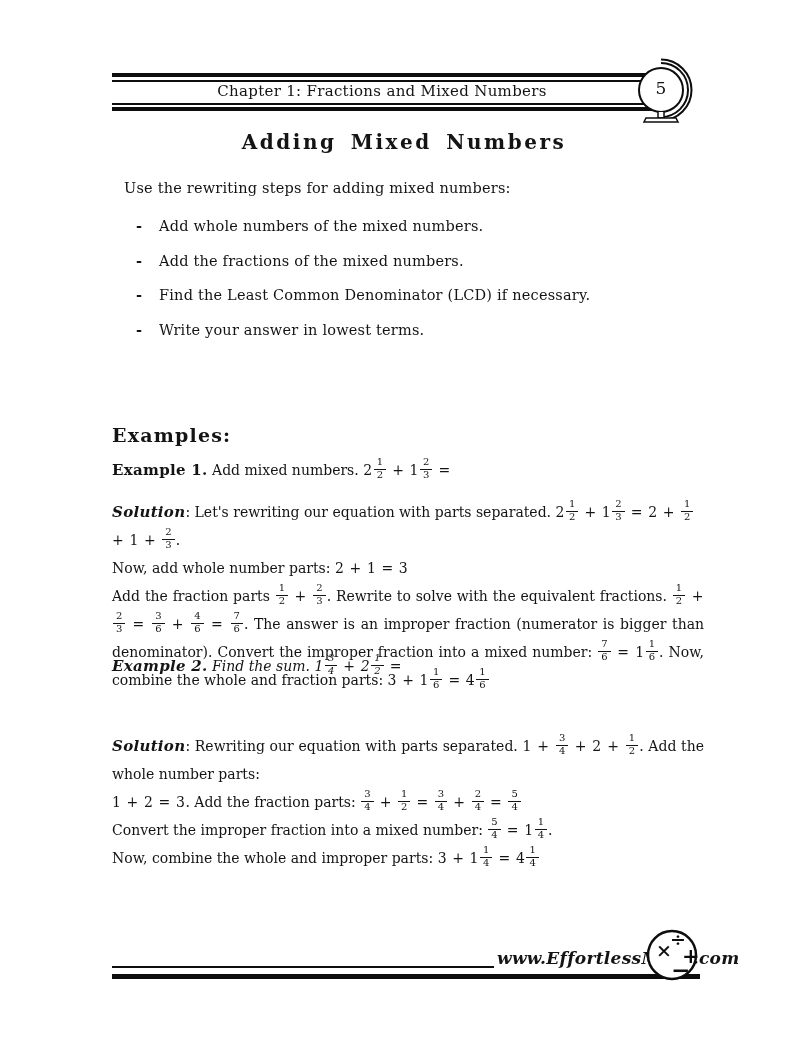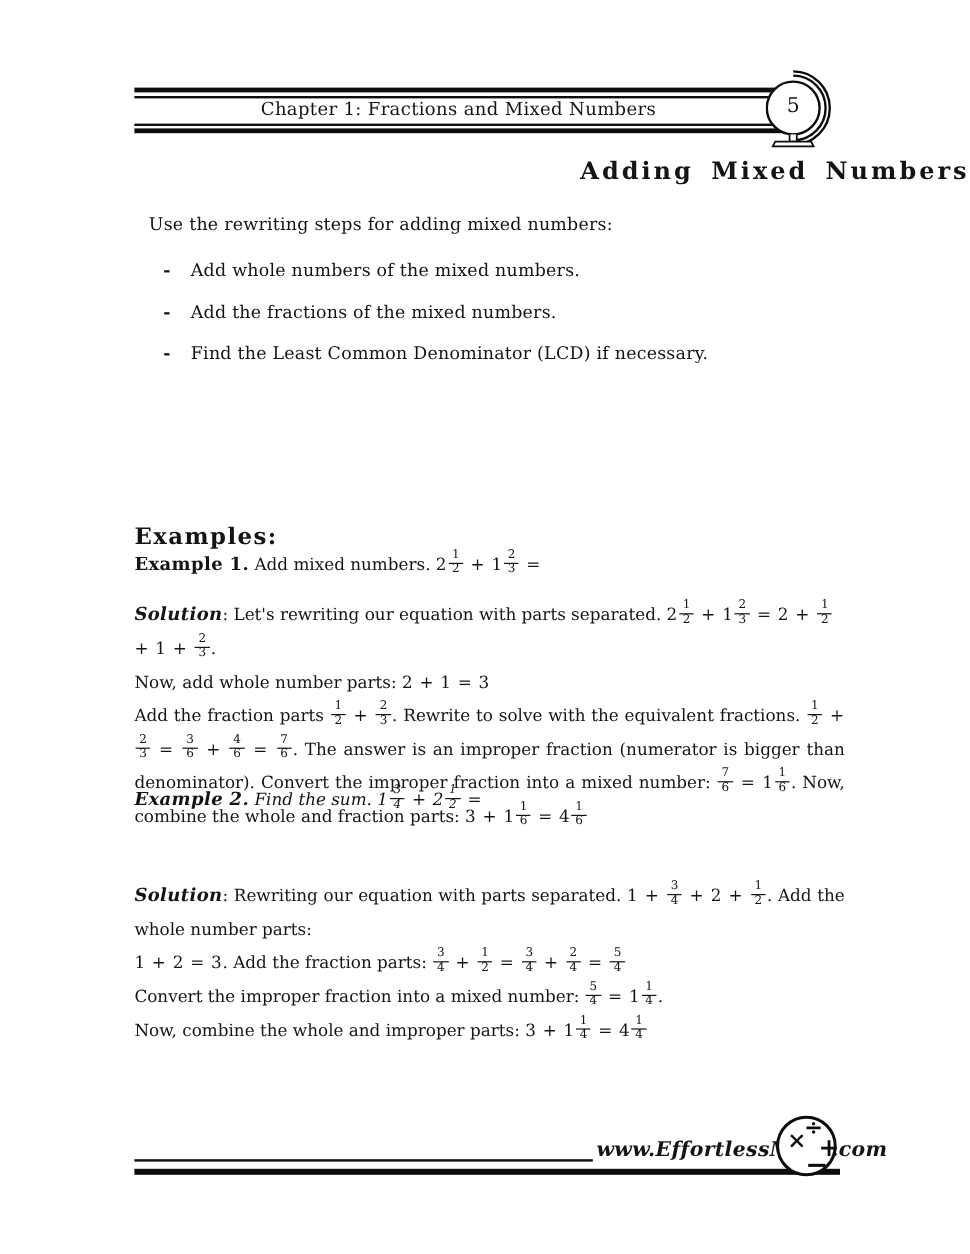--- a/index.html
+++ b/index.html
@@ -29,31 +29,31 @@
   }
   .page-badge { position: absolute; left: 638px; top: 58px; width: 62px; height: 70px; }
   .page-badge-num {
     position: absolute; left: 0; top: 20px; width: 46px; text-align: center;
     font-size: 17px; color: #141414;
   }
 
   
   .doc-title {
     position: absolute; top: 130px; left: 0; width: 100%;
-    text-align: right; font-size: 20px; font-weight: bold;
+    text-align: center; font-size: 20px; font-weight: bold;
     letter-spacing: 2.5px; word-spacing: 5px;
   }
   .intro { position: absolute; left: 124px; top: 180px; font-size: 14.5px; letter-spacing: 0.2px; }
   .steps { position: absolute; left: 136px; top: 215px; width: 560px; list-style: none; }
   .step { margin-bottom: 12.5px; font-size: 14.5px; line-height: 21px; letter-spacing: 0.2px; }
   .step .dash { display: inline-block; width: 23px; font-weight: bold; }
 
   
   .examples-heading {
-    position: absolute; left: 112px; top: 436px;
+    position: absolute; left: 112px; top: 424px;
     font-size: 19px; font-weight: bold; letter-spacing: 1.2px;
   }
   .math-block { position: absolute; left: 112px; width: 592px; font-size: 14px; line-height: 28px; }
   .ex1-title { top: 456px; }
   .ex1-sol   { top: 498px; }
   .ex2-title { top: 652px; font-style: italic; }
   .ex2-sol   { top: 732px; }
   .jpara { text-align: justify; }
   .mline { text-align: left; }
 
@@ -102,20 +102,21 @@
   </div>
 
   <div class="doc-title">Adding Mixed Numbers</div>
 
   <div class="intro">Use the rewriting steps for adding mixed numbers:</div>
 
   <ul class="steps">
     <li class="step"><span class="dash">-</span><span>Add whole numbers of the mixed numbers.</span></li>
     <li class="step"><span class="dash">-</span><span>Add the fractions of the mixed numbers.</span></li>
     <li class="step"><span class="dash">-</span><span>Find the Least Common Denominator (LCD) if necessary.</span></li>
+    <li class="step"><span class="dash">-</span><span>Write your answer in lowest terms.</span></li>
   </ul>
 
   <div class="examples-heading">Examples:</div>
 
   <div class="math-block ex1-title"><span class="bold">Example 1.</span><span class="txt"> Add mixed numbers. </span><span class="mt">2</span><span class="frac"><span class="num">1</span><span class="den">2</span></span><span class="mt"> + 1</span><span class="frac"><span class="num">2</span><span class="den">3</span></span><span class="mt"> =</span></div>
   <div class="math-block ex1-sol">
     <div class="mline"><span class="boldital">Solution</span><span class="txt">: Let's rewriting our equation with parts separated. </span><span class="mt">2</span><span class="frac"><span class="num">1</span><span class="den">2</span></span><span class="mt"> + 1</span><span class="frac"><span class="num">2</span><span class="den">3</span></span><span class="mt"> = 2 + </span><span class="frac"><span class="num">1</span><span class="den">2</span></span><span class="mt"> + 1 + </span><span class="frac"><span class="num">2</span><span class="den">3</span></span><span class="txt">.</span><br><span class="txt">Now, add whole number parts:  </span><span class="mt">2 + 1 = 3</span></div>
     <div class="jpara"><span class="txt">Add the fraction parts </span><span class="frac"><span class="num">1</span><span class="den">2</span></span><span class="mt"> + </span><span class="frac"><span class="num">2</span><span class="den">3</span></span><span class="txt">. Rewrite to solve with the equivalent fractions. </span><span class="frac"><span class="num">1</span><span class="den">2</span></span><span class="mt"> + </span><span class="frac"><span class="num">2</span><span class="den">3</span></span><span class="mt"> = </span><span class="frac"><span class="num">3</span><span class="den">6</span></span><span class="mt"> + </span><span class="frac"><span class="num">4</span><span class="den">6</span></span><span class="mt"> = </span><span class="frac"><span class="num">7</span><span class="den">6</span></span><span class="txt">. The answer is an improper fraction (numerator is bigger than denominator). Convert the improper fraction into a mixed number: </span><span class="frac"><span class="num">7</span><span class="den">6</span></span><span class="mt"> = 1</span><span class="frac"><span class="num">1</span><span class="den">6</span></span><span class="txt">. Now, combine the whole and fraction parts: </span><span class="mt">3 + 1</span><span class="frac"><span class="num">1</span><span class="den">6</span></span><span class="mt"> = 4</span><span class="frac"><span class="num">1</span><span class="den">6</span></span></div>
   </div>
 

